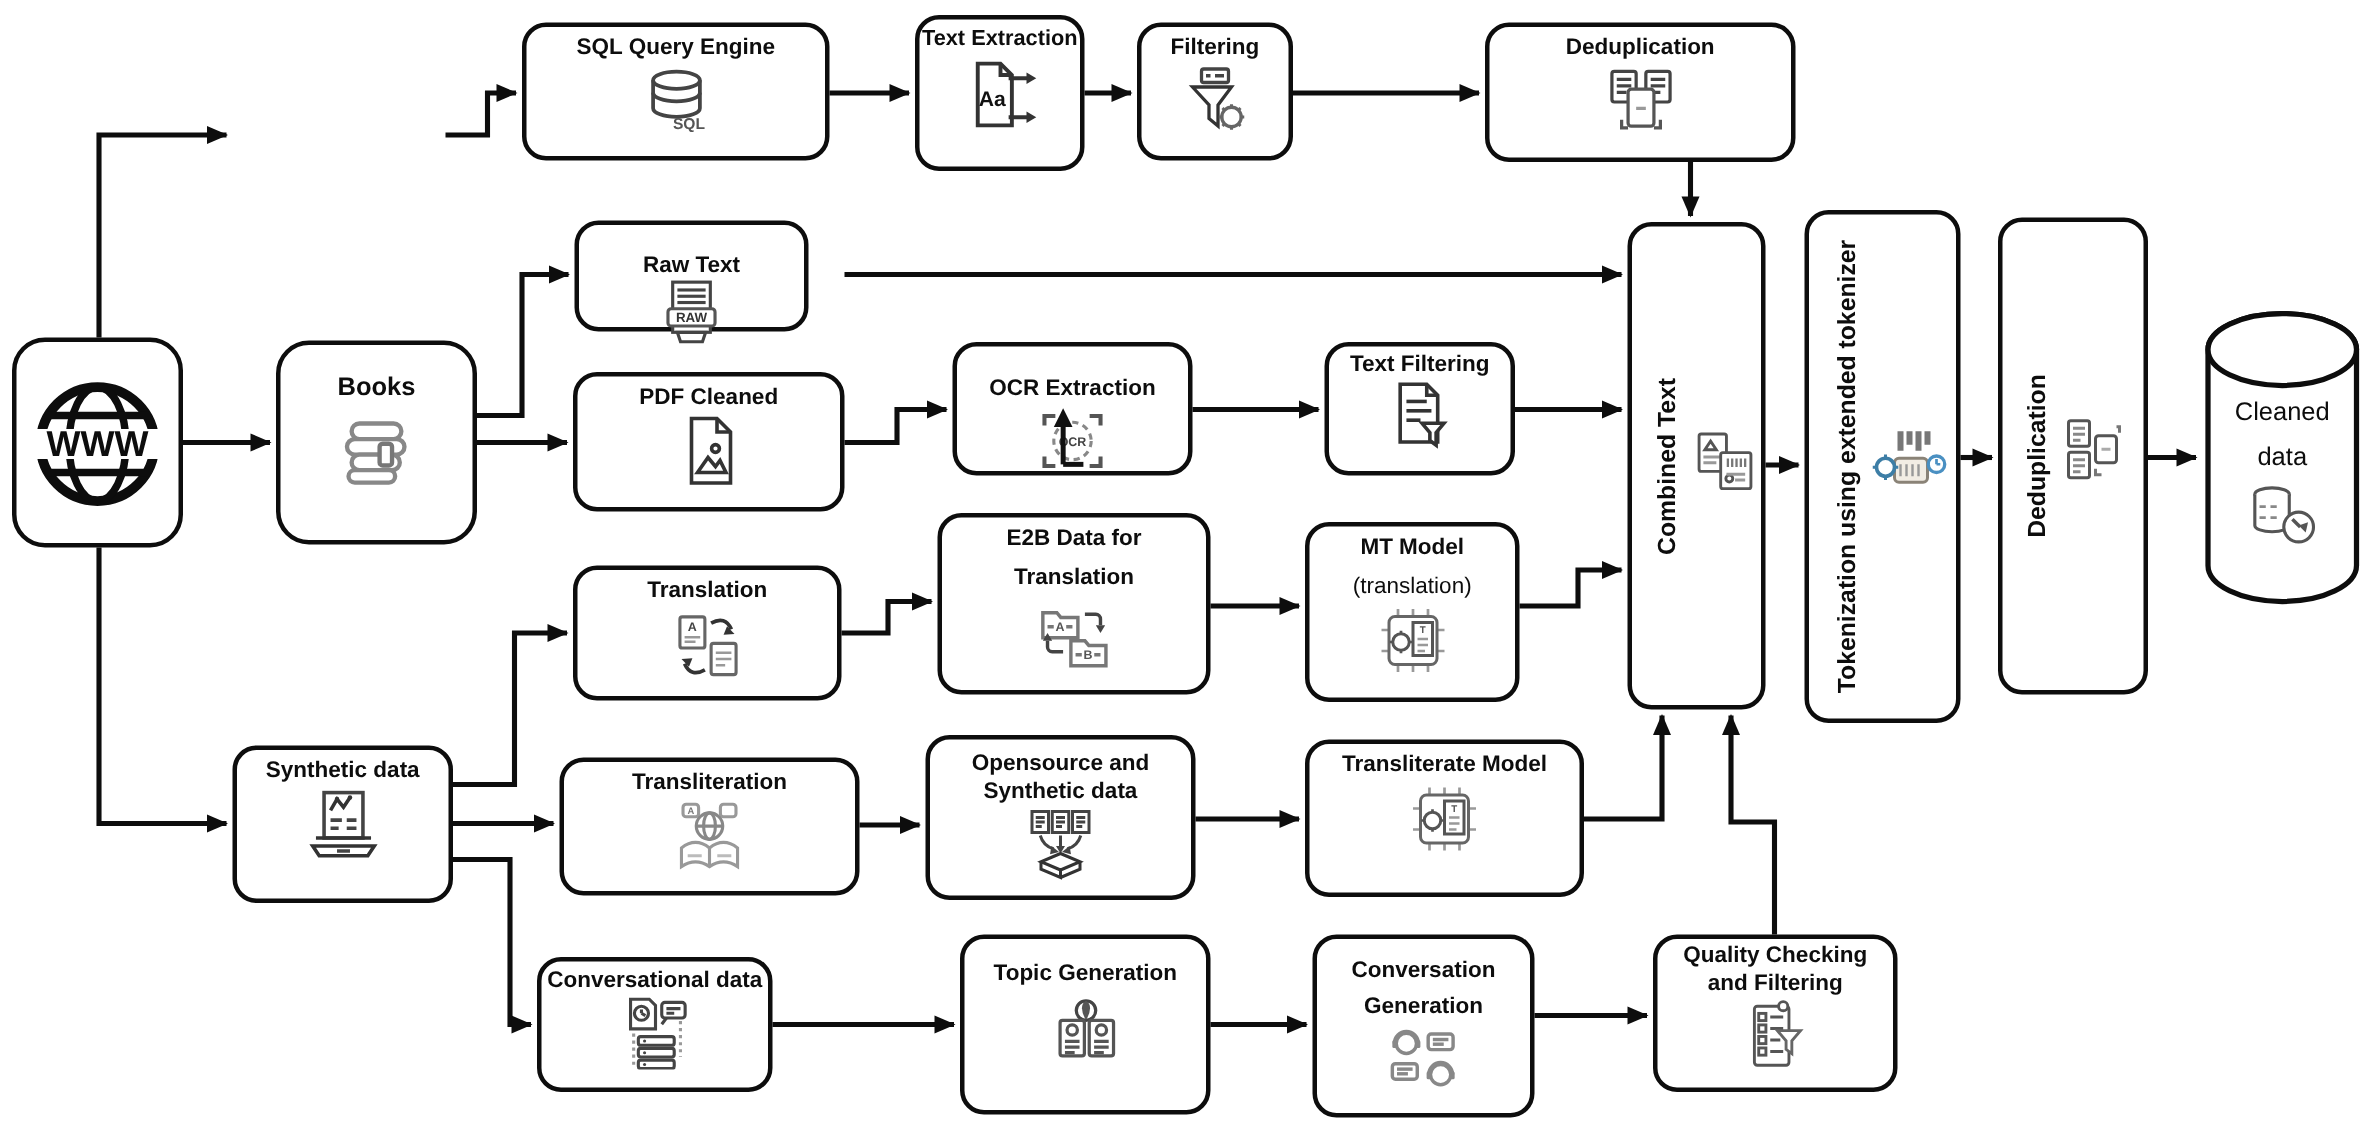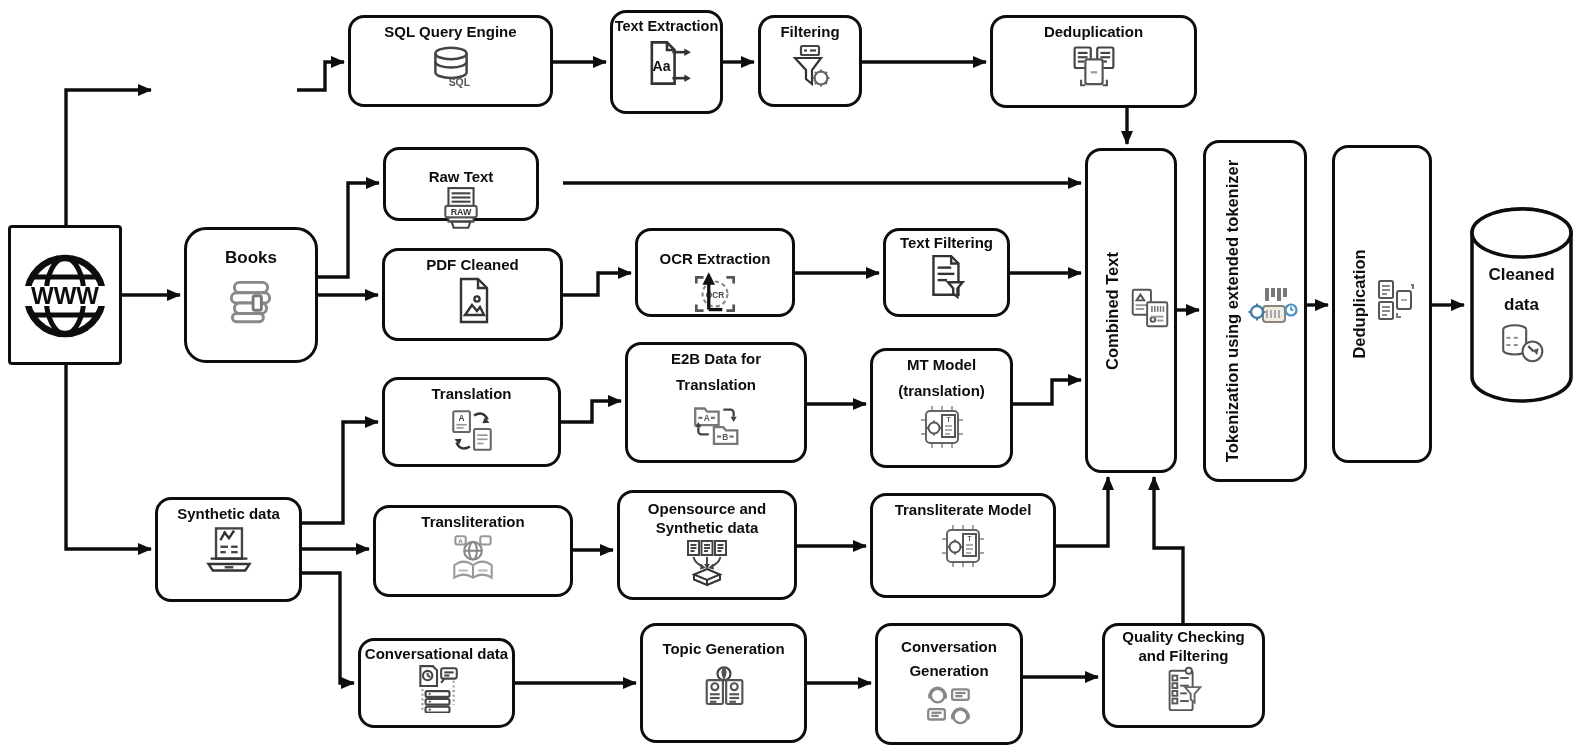--- a/index.html
+++ b/index.html
@@ -5,28 +5,28 @@
   html,body{margin:0;padding:0;background:#fff;}
   #canvas{position:relative;width:1581px;height:752px;background:#ffffff;
           font-family:"Liberation Sans",sans-serif;overflow:hidden;}
   #wires{position:absolute;left:0;top:0;z-index:1;}
   .node{position:absolute;box-sizing:border-box;background:#fff;border:3px solid #0d0d0d;
         border-radius:16px;display:flex;flex-direction:column;align-items:center;
         justify-content:flex-start;padding-top:5px;z-index:2;}
   .node.center{justify-content:center;padding-top:0;}
   .nlabel{font-weight:700;font-size:15px;color:#0d0d0d;line-height:1.2;text-align:center;white-space:nowrap;}
   .nlabel2{font-weight:700;font-size:15px;color:#0d0d0d;line-height:1.2;text-align:center;margin-top:8px;white-space:nowrap;}
-  .nlabel2.plain{font-weight:700;}
+  .nlabel2.plain{font-weight:400;}
   .icon{display:flex;align-items:center;justify-content:center;margin-top:2px;}
   .vnode{padding:0;}
   .vlabel{position:absolute;top:50%;font-weight:700;font-size:16.5px;color:#0d0d0d;
           white-space:nowrap;transform:translate(-50%,-50%) rotate(-90deg);}
   .vicon{position:absolute;top:50%;transform:translateY(-50%);}
   .cyl{position:absolute;z-index:2;}
-  .cyl .clabel{position:absolute;width:100%;text-align:center;font-weight:700;font-size:17px;color:#0d0d0d;}
+  .cyl .clabel{position:absolute;width:100%;text-align:center;font-weight:400;font-size:17px;color:#0d0d0d;}
   .cyl .cicon{position:absolute;left:50%;transform:translateX(-50%);}
 </style>
 </head>
 <body>
 
 <div id="canvas">
 
   <svg id="wires" width="1581" height="752">
     <defs>
       <marker id="ah" markerUnits="userSpaceOnUse" markerWidth="16" markerHeight="14" refX="14" refY="7" orient="auto">
@@ -60,21 +60,21 @@
       <polyline points="515,683 636,683" marker-end="url(#ah)"></polyline>
       <polyline points="807,683 871,683" marker-end="url(#ah)"></polyline>
       <polyline points="1023,677 1098,677" marker-end="url(#ah)"></polyline>
       <polyline points="1183,623 1183,548 1154,548 1154,477" marker-end="url(#ah)"></polyline>
       <polyline points="1177,310 1199,310" marker-end="url(#ah)"></polyline>
       <polyline points="1307,305 1328,305" marker-end="url(#ah)"></polyline>
       <polyline points="1432,305 1464,305" marker-end="url(#ah)"></polyline>
     </g>
   </svg>
 
-  <div class="node center" style="left:8px;top:225px;width:114px;height:140px;border-radius:4px">
+  <div class="node center" style="left:8px;top:225px;width:114px;height:140px;border-radius:22px">
     <span class="icon">
       <svg width="92" height="92" viewBox="0 0 92 92">
         <circle cx="46" cy="46" r="38" fill="none" stroke="#0d0d0d" stroke-width="6.5"></circle>
         <ellipse cx="46" cy="46" rx="19" ry="38" fill="none" stroke="#0d0d0d" stroke-width="5"></ellipse>
         <line x1="13" y1="27" x2="79" y2="27" stroke="#0d0d0d" stroke-width="5"></line>
         <line x1="13" y1="65" x2="79" y2="65" stroke="#0d0d0d" stroke-width="5"></line>
         <rect x="2" y="36" width="88" height="20" fill="#ffffff"></rect>
         <text x="46" y="54" text-anchor="middle" font-size="24" font-weight="bold" fill="#0d0d0d" font-family="Liberation Sans, sans-serif">WWW</text>
       </svg>
     </span>

